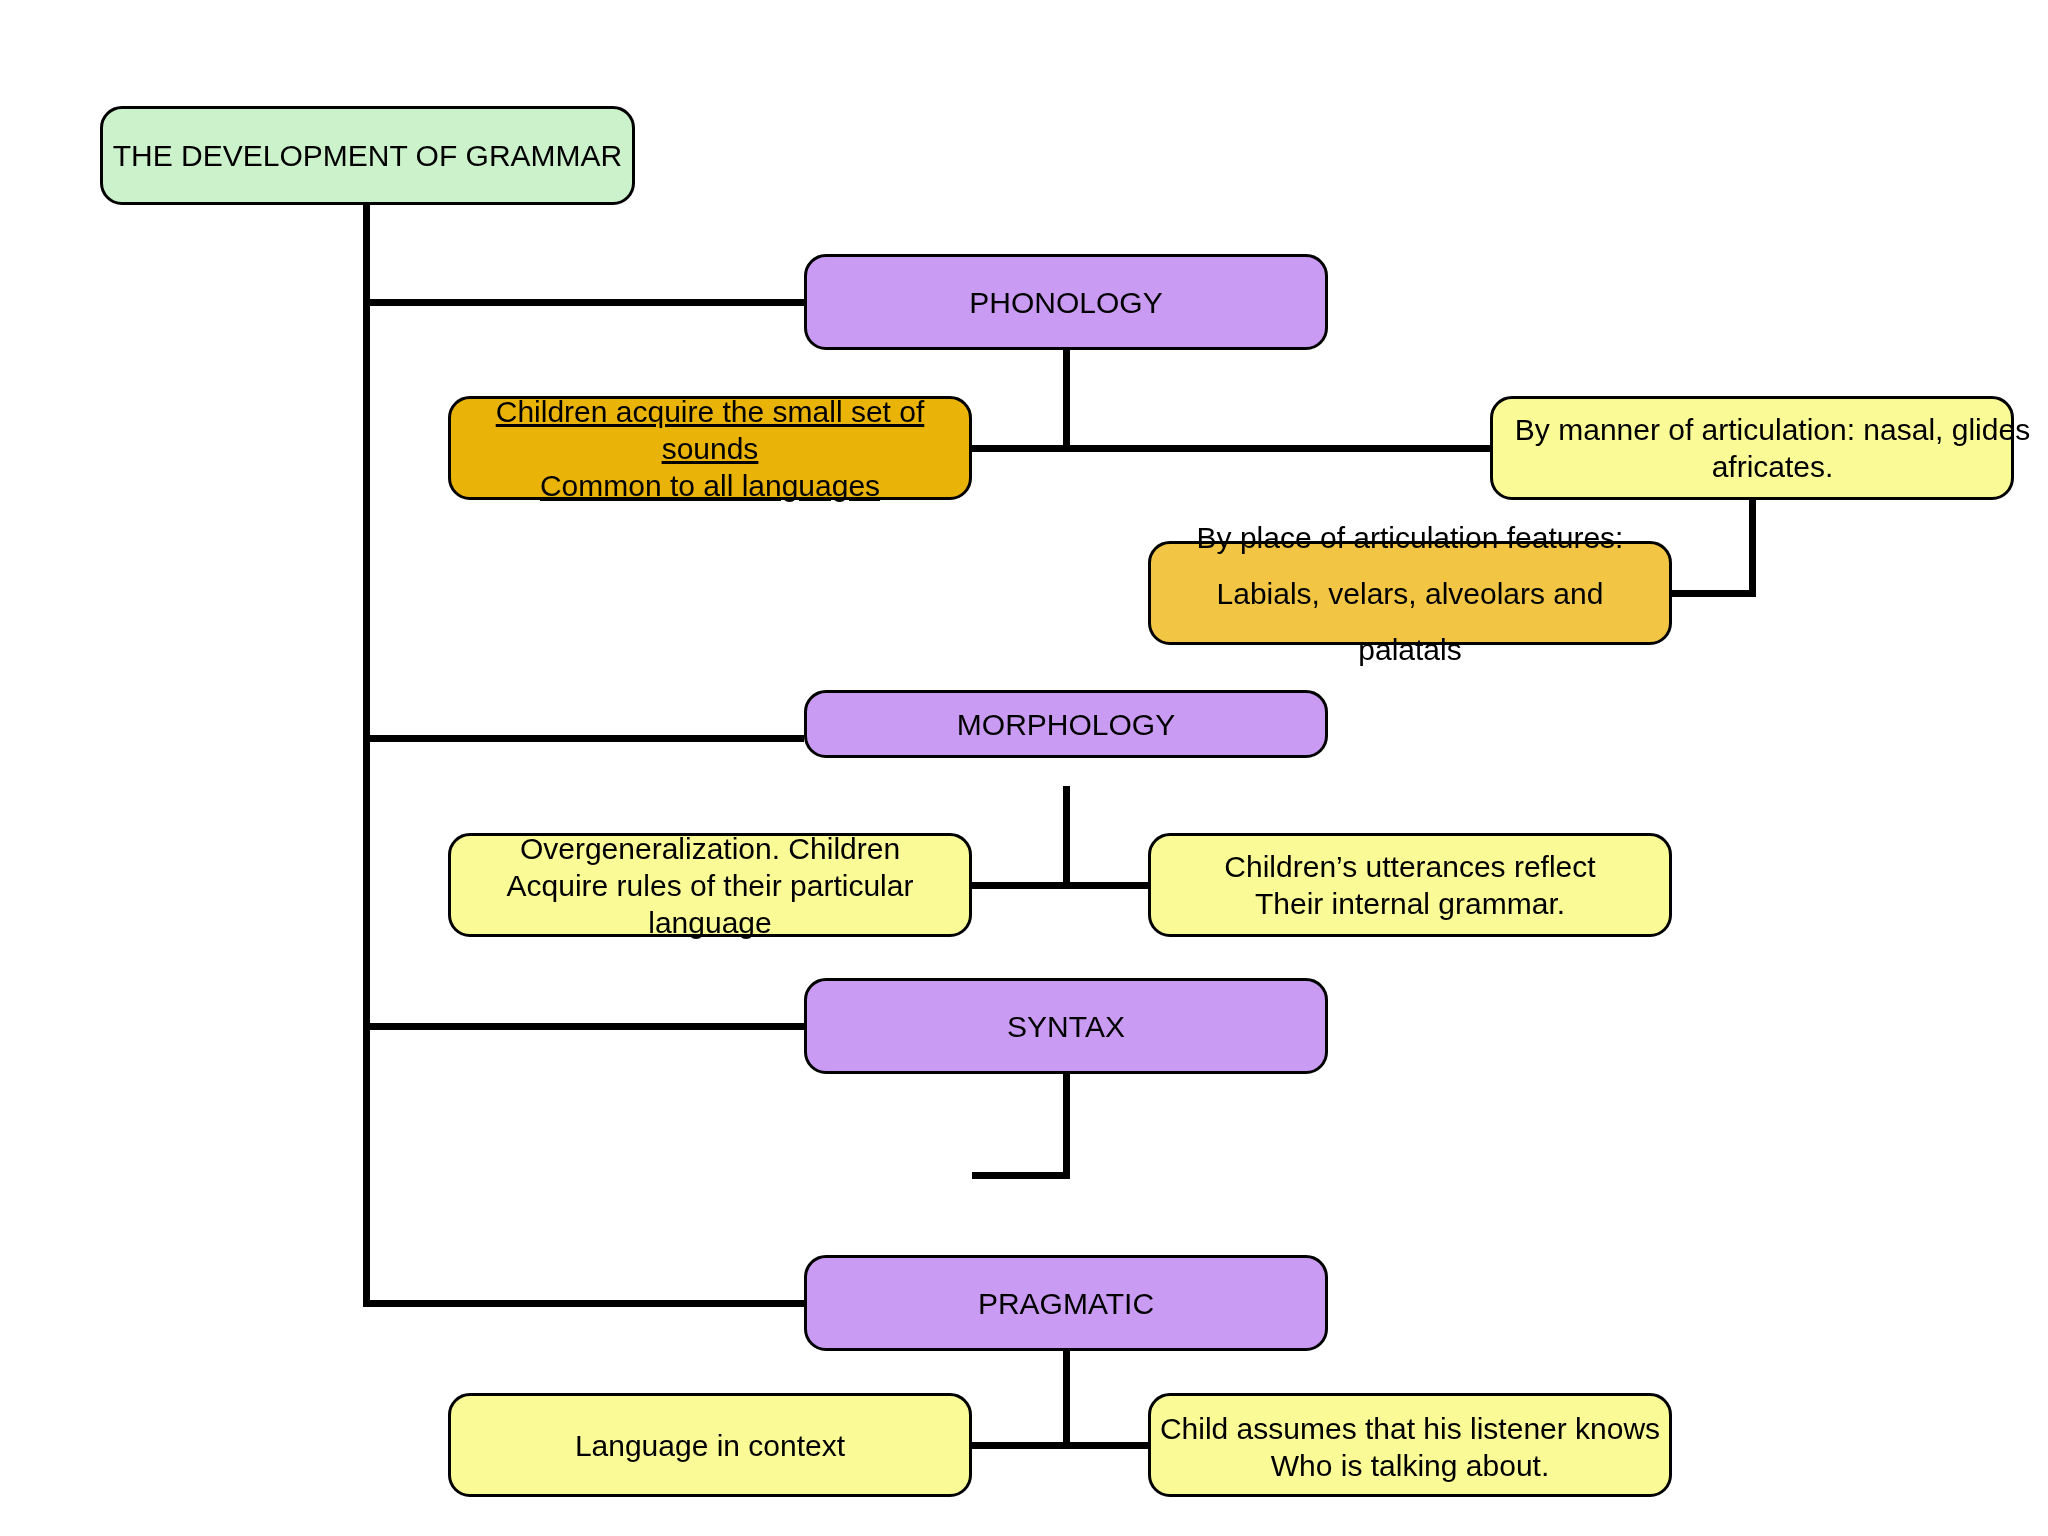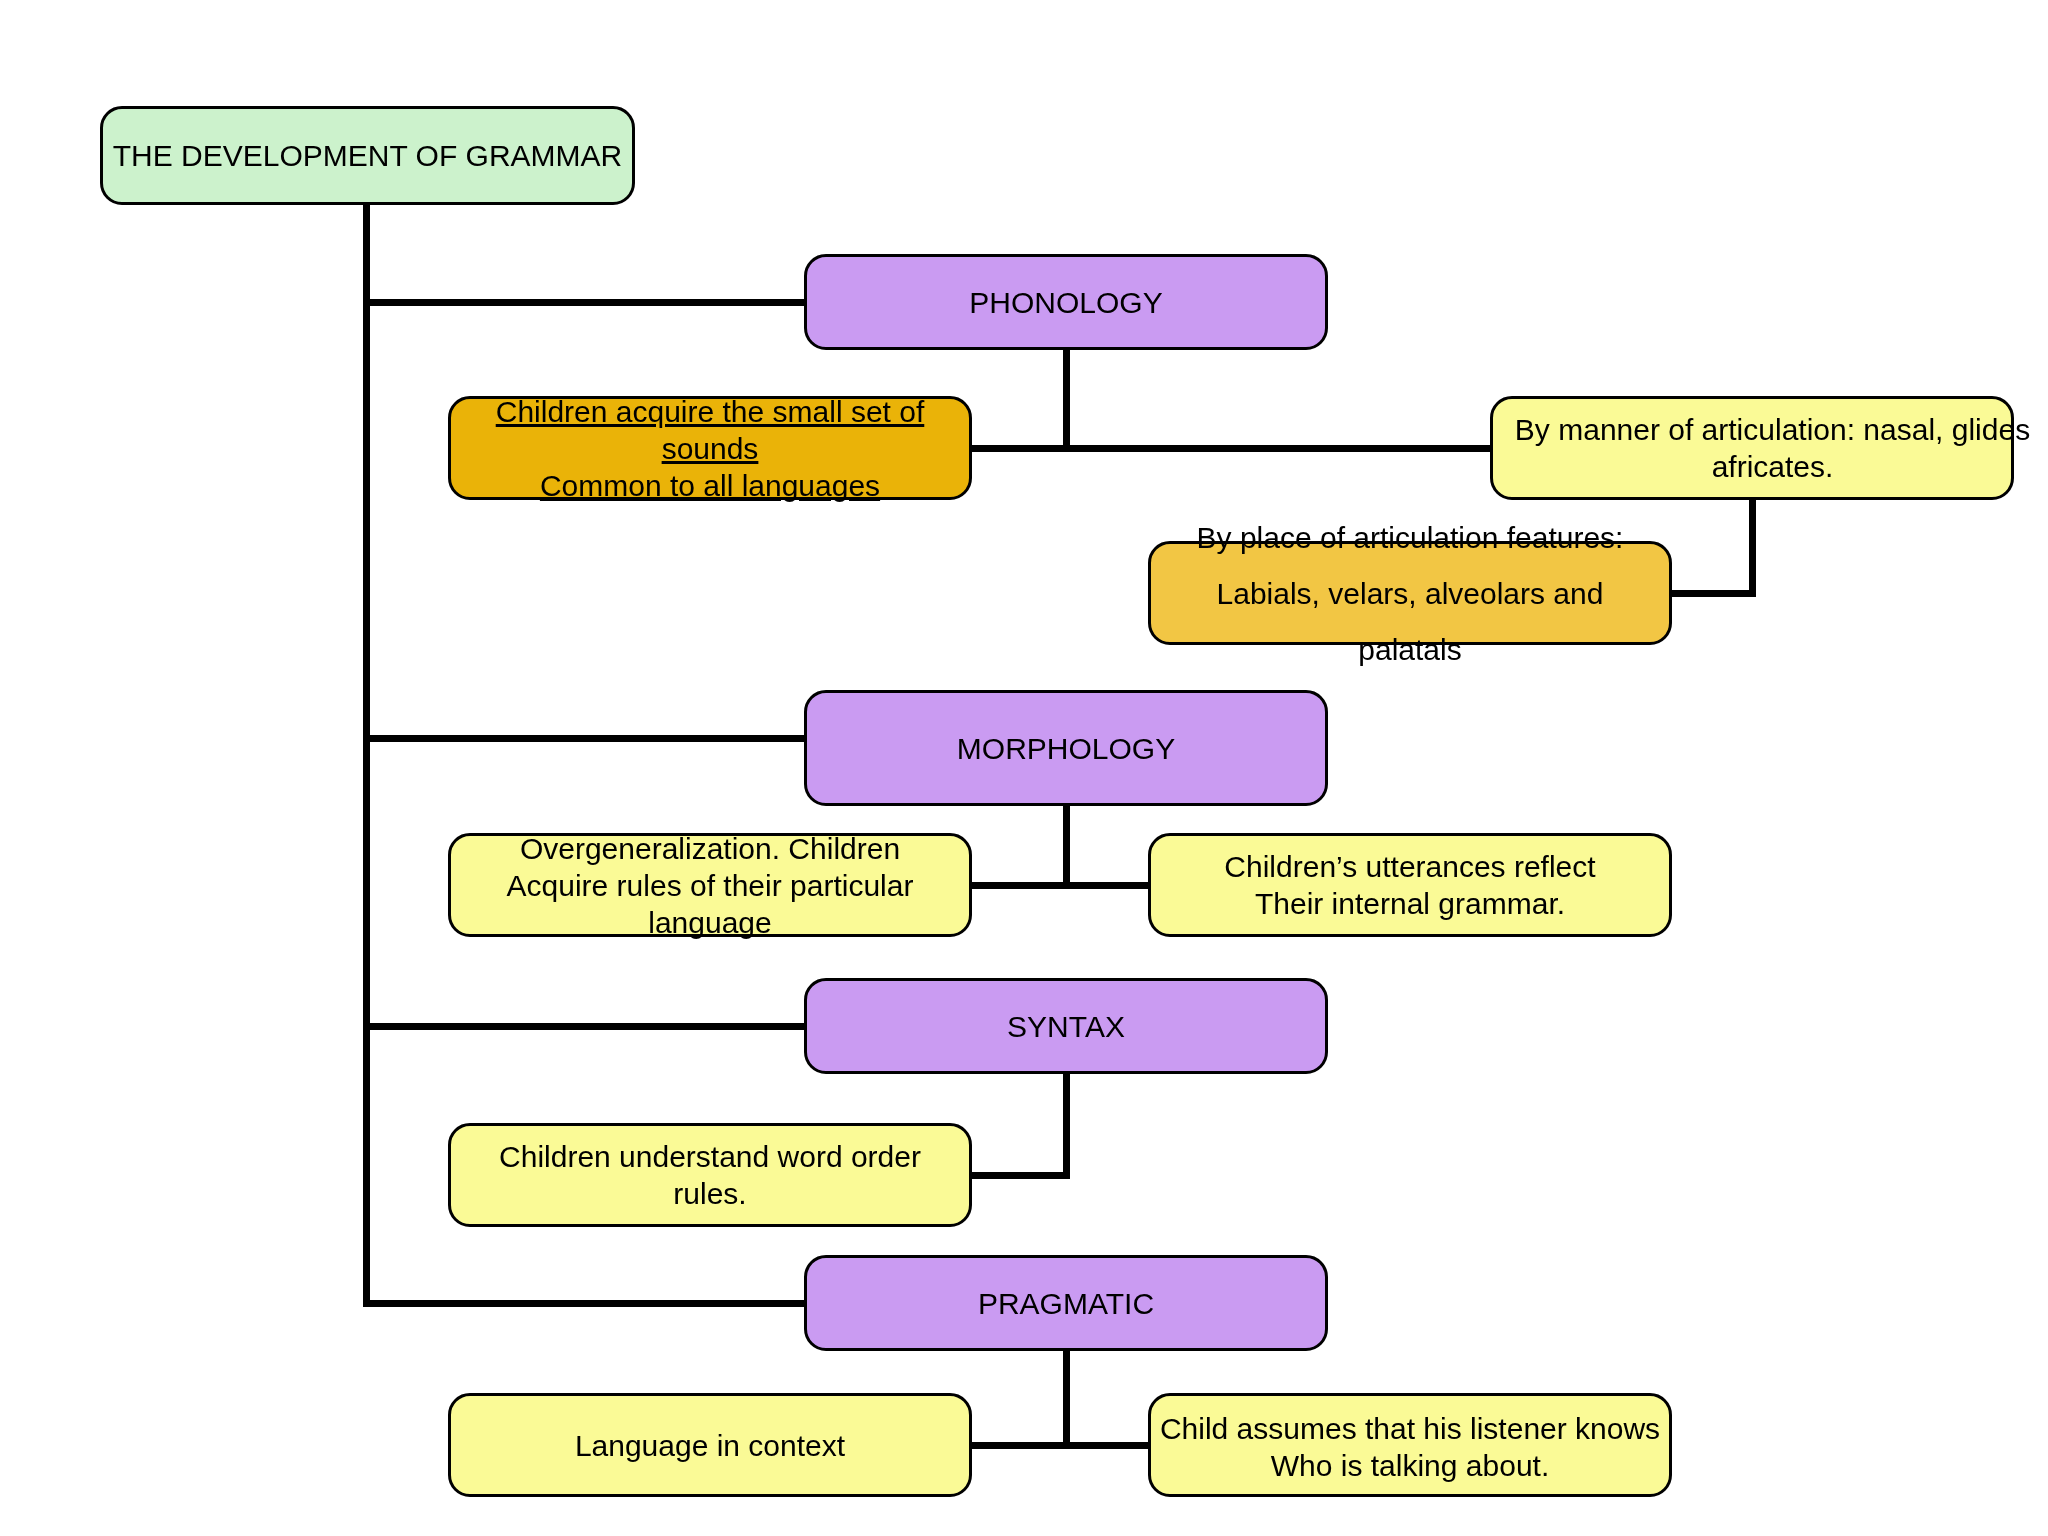--- a/index.html
+++ b/index.html
@@ -60,43 +60,39 @@
     <div class="ln">By manner of articulation: nasal, glides</div>
     <div class="ln">africates.</div>
   </div>
 
   <div class="box" style="left: 1148px; top: 541px; width: 524px; height: 104px; background: rgb(242, 198, 68); gap: 19px;">
     <div class="ln">By place of articulation features:</div>
     <div class="ln">Labials, velars, alveolars and</div>
     <div class="ln">palatals</div>
   </div>
 
-  <div class="box" style="left: 804px; top: 690px; width: 524px; height: 116px; background: rgb(202, 155, 242);">
+  <div class="box" style="left: 804px; top: 690px; width: 524px; height: 68px; background: rgb(202, 155, 242);">
     <div class="ln">MORPHOLOGY</div>
   </div>
 
   <div class="box" style="left: 448px; top: 833px; width: 524px; height: 104px; background: rgb(250, 250, 150);">
     <div class="ln">Overgeneralization. Children</div>
     <div class="ln">Acquire rules of their particular</div>
     <div class="ln">language</div>
   </div>
 
   <div class="box" style="left: 1148px; top: 833px; width: 524px; height: 104px; background: rgb(250, 250, 150);">
     <div class="ln">Children’s utterances reflect</div>
     <div class="ln">Their internal grammar.</div>
   </div>
 
   <div class="box" style="left: 804px; top: 978px; width: 524px; height: 96px; background: rgb(202, 155, 242);">
     <div class="ln">SYNTAX</div>
   </div>
 
-  <div class="box" style="left: 448px; top: 1123px; width: 524px; height: 104px; background: rgb(250, 250, 150);">
-    <div class="ln">Children understand word order</div>
-    <div class="ln">rules.</div>
-  </div>
 
   <div class="box" style="left: 804px; top: 1255px; width: 524px; height: 96px; background: rgb(202, 155, 242);">
     <div class="ln">PRAGMATIC</div>
   </div>
 
   <div class="box" style="left: 448px; top: 1393px; width: 524px; height: 104px; background: rgb(250, 250, 150);">
     <div class="ln">Language in context</div>
   </div>
 
   <div class="box v-top" style="left: 1148px; top: 1393px; width: 524px; height: 104px; background: rgb(250, 250, 150);">

